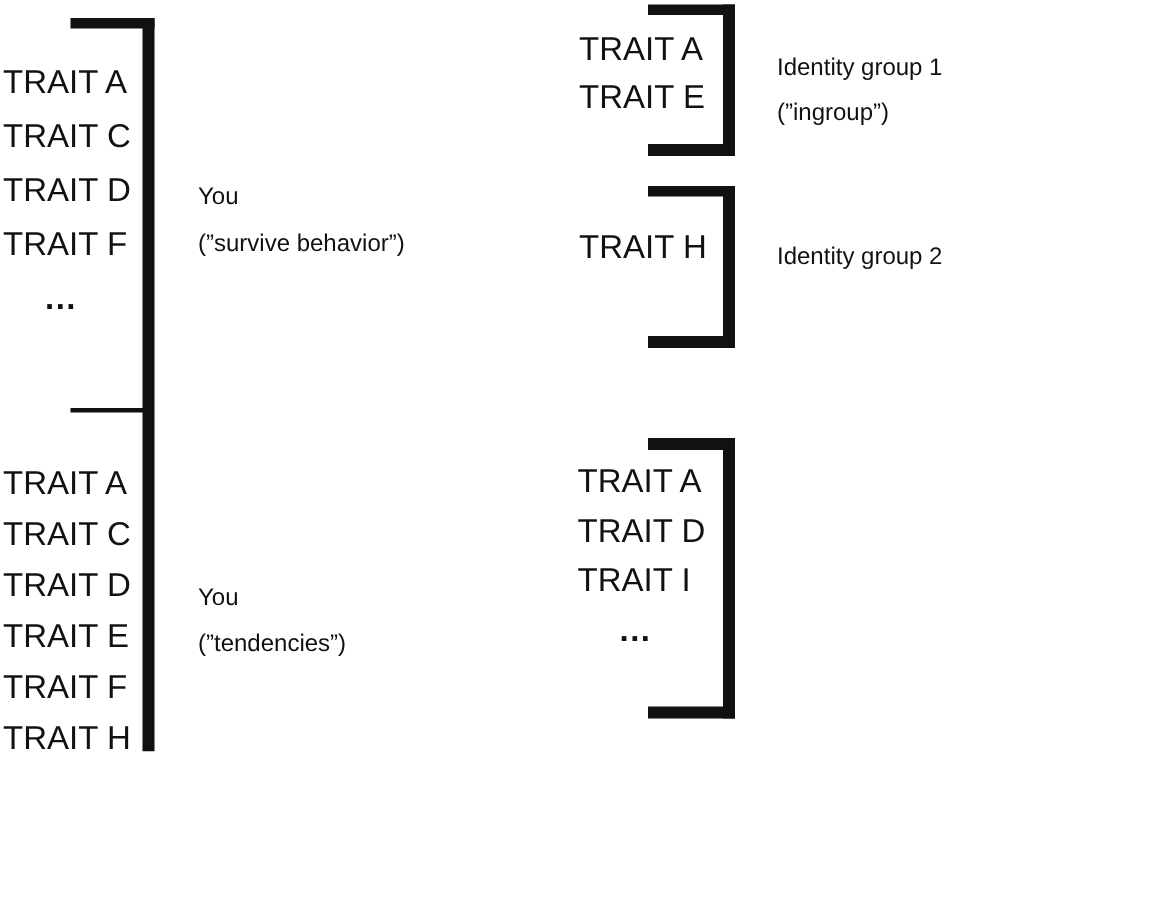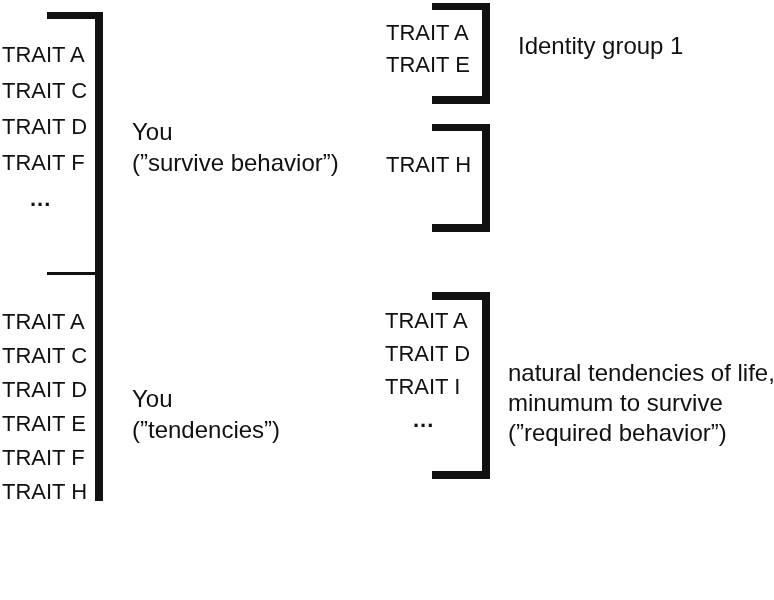--- a/index.html
+++ b/index.html
@@ -20,21 +20,21 @@
   .list .row { white-space: nowrap; }
   .row.ellipsis { padding-left: 28px; font-weight: 700; letter-spacing: 1px; }
 
   .left-top    { left: 2px;   top: 37px;  line-height: 36px; }
   .left-bottom { left: 2px;   top: 305px; line-height: 34px; }
   .rt-1        { left: 386px; top: 17px;  line-height: 32px; }
   .rt-2        { left: 386px; top: 149px; line-height: 32px; }
   .rt-3        { left: 385px; top: 304px; line-height: 33px; }
 
   
-  .label { position: absolute; font-size: 24px; }
+  .label { position: absolute; font-size: 16px; }
   .label .row { white-space: nowrap; }
   .center-1 { left: 132px; top: 116px; line-height: 31px; }
   .center-2 { left: 132px; top: 383px; line-height: 31px; }
   .rl-1     { left: 518px; top: 31px;  line-height: 30px; }
   .rl-2     { left: 518px; top: 157px; line-height: 30px; }
   .rl-3     { left: 508px; top: 358px; line-height: 30px; }
 
   
   .lb-bar { position: absolute; left: 95px; top: 12px; width: 8px; height: 588px; background: var(--ink, #111); }
   .lb-top { position: absolute; left: 47px; top: 12px; width: 56px; height: 7px; background: var(--ink, #111); }
@@ -88,35 +88,32 @@
       <div class="row">(”tendencies”)</div>
     </div>
 
   <div class="list rt-1">
       <div class="row">TRAIT A</div>
       <div class="row">TRAIT E</div>
     </div>
   <div class="rbracket rb-1"></div>
   <div class="label rl-1">
       <div class="row">Identity group 1</div>
+      <div class="row">(”ingroup”)</div>
     </div>
 
   <div class="list rt-2">
       <div class="row">TRAIT H</div>
     </div>
   <div class="rbracket rb-2"></div>
   <div class="label rl-2">
+      <div class="row">Identity group 2</div>
     </div>
 
   <div class="list rt-3">
       <div class="row">TRAIT A</div>
       <div class="row">TRAIT D</div>
       <div class="row">TRAIT I</div>
       <div class="row ellipsis">...</div>
     </div>
   <div class="rbracket rb-3"></div>
-  <div class="label rl-3">
-      <div class="row">natural tendencies of life,</div>
-      <div class="row">minumum to survive</div>
-      <div class="row">(”required behavior”)</div>
-    </div>
 
 </div>
 
 </body></html>

